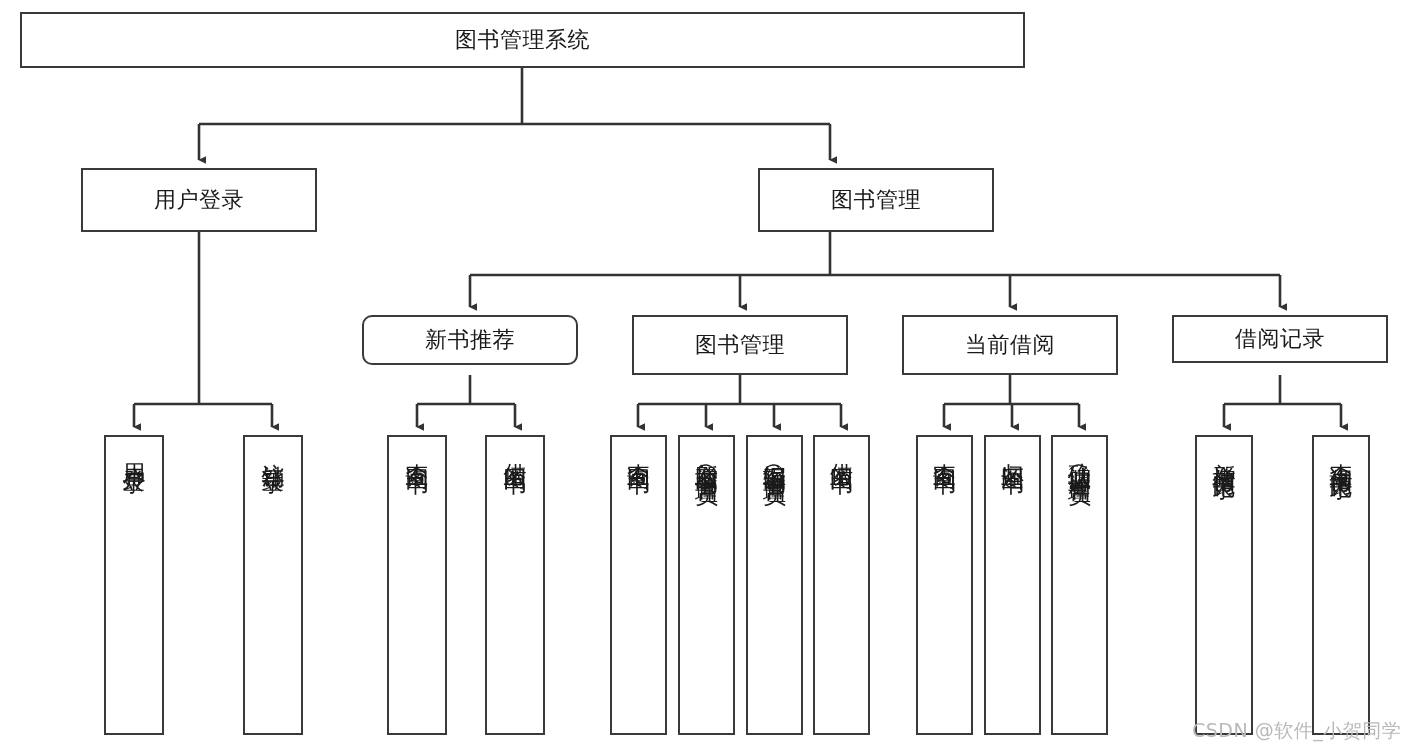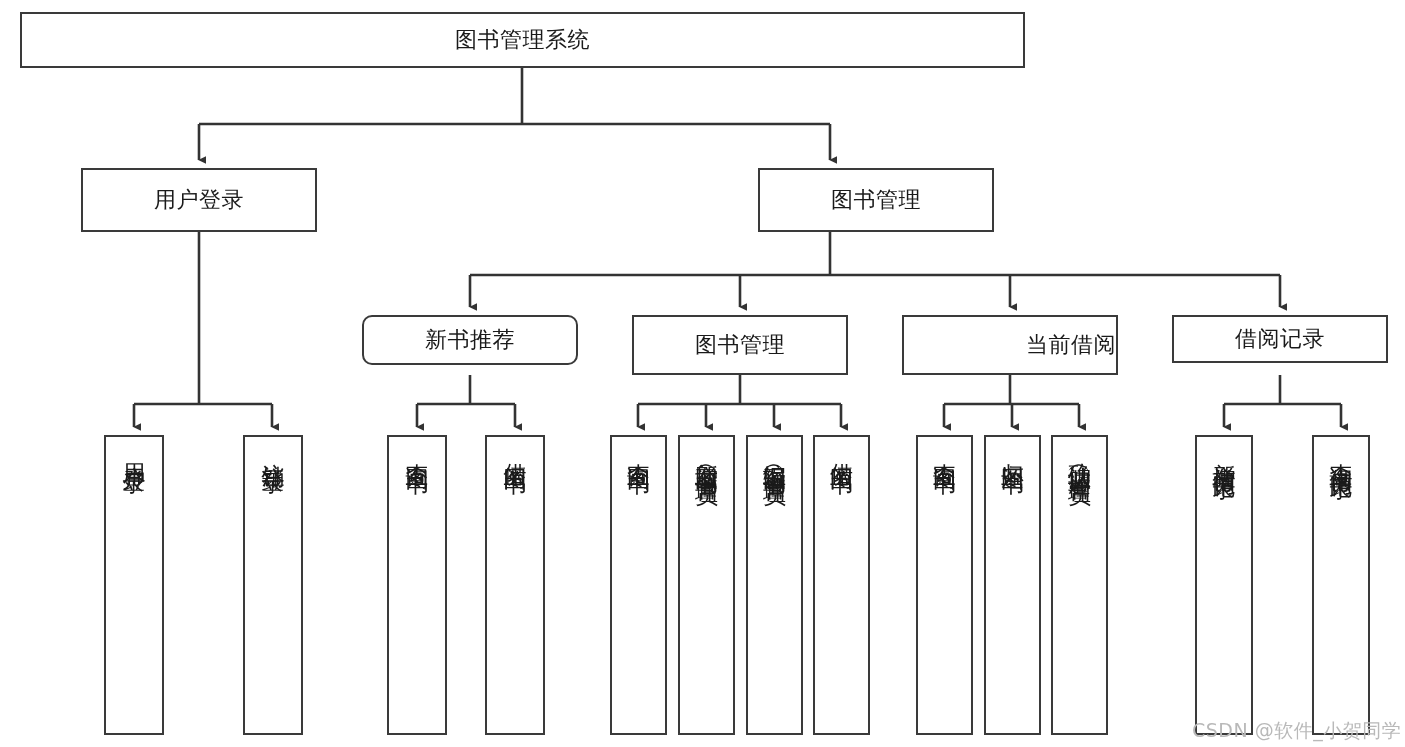--- a/index.html
+++ b/index.html
@@ -130,21 +130,21 @@
   <div class="node h-node" style="left:711px; top:168px; width:236px; height:64px;margin-left:47px;">
     <span class="node-label">图书管理</span>
   </div>
 
   <div class="node h-node" style="left:362px; top:315px; width:216px; height:50px;border-radius:10px;">
     <span class="node-label">新书推荐</span>
   </div>
   <div class="node h-node" style="left:632px; top:315px; width:216px; height:60px;">
     <span class="node-label">图书管理</span>
   </div>
-  <div class="node h-node" style="left:902px; top:315px; width:216px; height:60px;justify-content:flex-end;">
+  <div class="node h-node" style="left:902px; top:315px; width:216px; height:60px;">
     <span class="node-label">当前借阅</span>
   </div>
   <div class="node h-node" style="left:1172px; top:315px; width:216px; height:48px;">
     <span class="node-label">借阅记录</span>
   </div>
 
   <div class="node v-node" style="left:104px; top:435px; width:60px; height:300px;">
     <span class="node-label">用户登录</span>
   </div>
   <div class="node v-node" style="left:243px; top:435px; width:60px; height:300px;">

